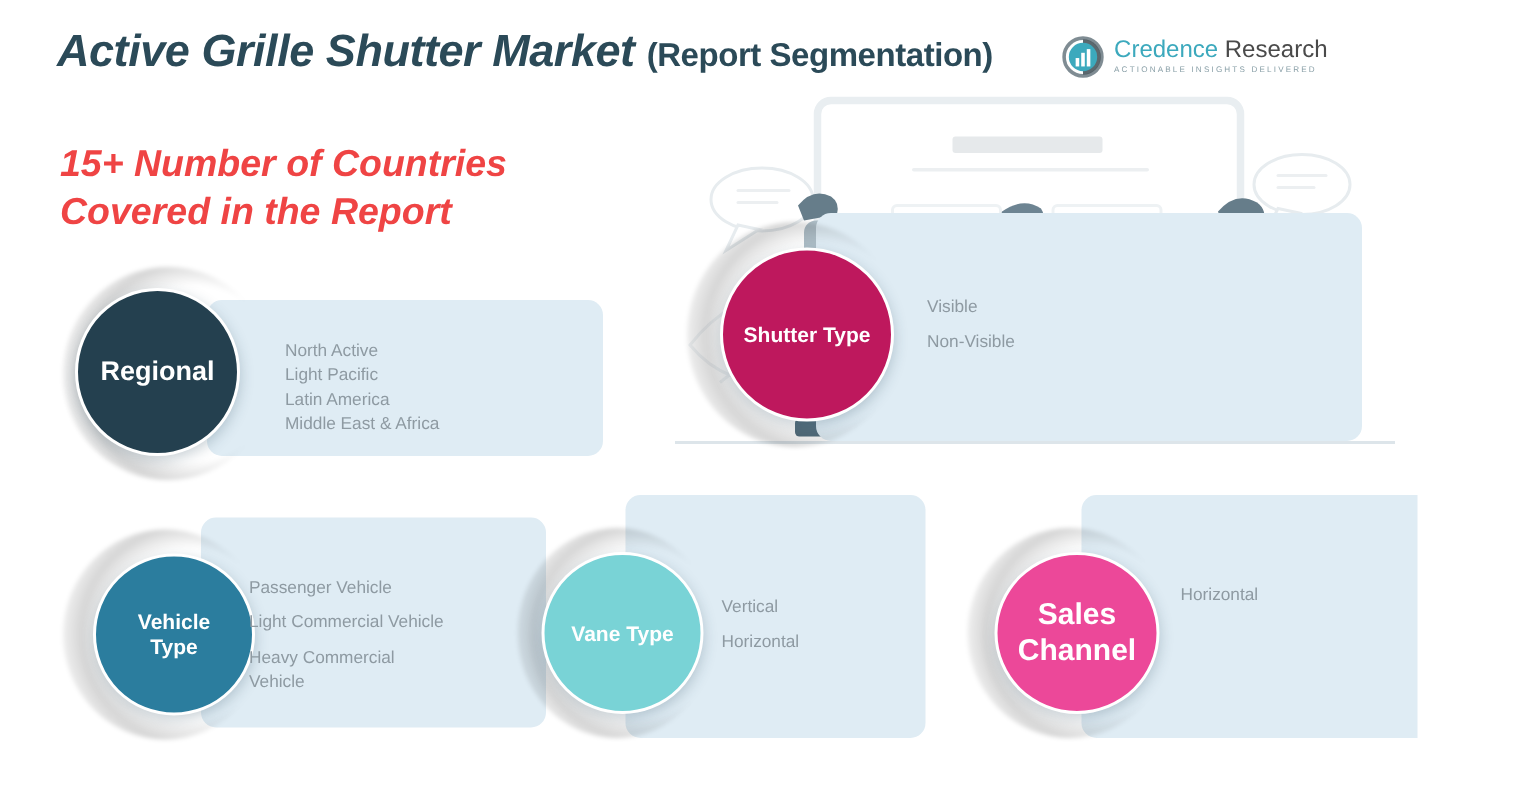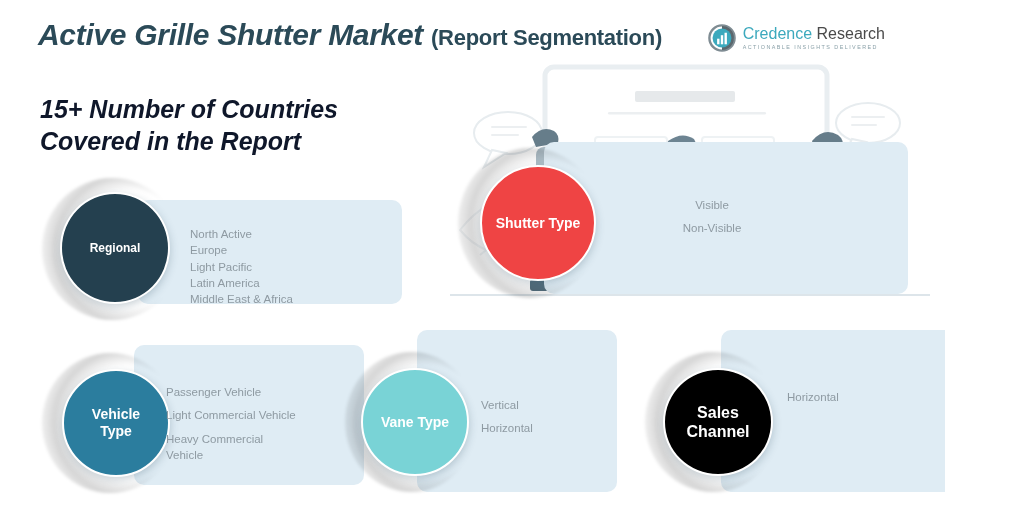--- a/index.html
+++ b/index.html
@@ -65,21 +65,21 @@
     white-space:nowrap;
   }
 
   
   #highlight {
     position:absolute;
     left:40px; top:93px;
     font-size:25px;
     font-weight:bold;
     font-style:italic;
-    color:#0f172a;
+    color:#ef4444;
     line-height:1.28;
     white-space:pre-line;
   }
 
   
   .seg-card { position:absolute; }
 
   .seg-panel {
     position:absolute;
     background:#dfecf4;
@@ -200,35 +200,34 @@
       <div id="brand-tagline">Actionable Insights Delivered</div>
     </div>
   </div>
 
   <div id="highlight">15+ Number of Countries
 Covered in the Report</div>
 
   <div class="seg-card" style="left:42px; top:178px; width:360px; height:142px;">
     <div class="seg-panel" style="left:96px; top:22px; width:264px; height:104px;"></div>
     <div class="seg-bubble-shadow" style="left:0px; top:0px; width:140px; height:142px;"></div>
-    <div class="seg-bubble" style="left:18px; top:14px; width:110px; height:112px; background:#24404f; font-size:12px;">Regional</div>
+    <div class="seg-bubble" style="left:8px; top:14px; width:110px; height:112px; background:#24404f; font-size:18px;">Regional</div>
     <div class="seg-items" style="left:148px; top:48px; width:200px;">
       <div>North Active</div>
-      <div>Europe</div>
       <div>Light Pacific</div>
       <div>Latin America</div>
       <div>Middle East &amp; Africa</div>
     </div>
   </div>
 
   <div class="seg-card" style="left:458px; top:140px; width:450px; height:160px;">
     <div class="seg-panel" style="left:86px; top:2px; width:364px; height:152px;"></div>
     <div class="seg-bubble-shadow" style="left:0px; top:8px; width:144px; height:150px;"></div>
-    <div class="seg-bubble" style="left:22px; top:25px; width:116px; height:116px; background:#ef4444; font-size:14px;">Shutter Type</div>
-    <div class="seg-items loose" style="left:144px; top:60px; width:220px;text-align:center;">
+    <div class="seg-bubble" style="left:22px; top:25px; width:116px; height:116px; background:#be185d; font-size:14px;">Shutter Type</div>
+    <div class="seg-items loose" style="left:160px; top:60px; width:220px;">
       <div>Visible</div>
       <div>Non-Visible</div>
     </div>
   </div>
 
   <div class="seg-card" style="left:42px; top:345px; width:330px; height:148px;">
     <div class="seg-panel" style="left:92px; top:0px; width:230px; height:140px;"></div>
     <div class="seg-bubble-shadow" style="left:0px; top:8px; width:136px; height:140px;"></div>
     <div class="seg-bubble" style="left:20px; top:24px; width:108px; height:108px; background:#2b7d9e; font-size:14px;">Vehicle
 Type</div>
@@ -246,20 +245,20 @@
     <div class="seg-bubble" style="left:16px; top:38px; width:108px; height:108px; background:#79d3d6; font-size:14px;">Vane Type</div>
     <div class="seg-items loose" style="left:136px; top:70px; width:150px;">
       <div>Vertical</div>
       <div>Horizontal</div>
     </div>
   </div>
 
   <div class="seg-card" style="left:645px; top:330px; width:320px; height:162px;">
     <div class="seg-panel" style="left:76px; top:0px; width:244px; height:162px;"></div>
     <div class="seg-bubble-shadow" style="left:0px; top:22px; width:136px; height:140px;"></div>
-    <div class="seg-bubble" style="left:18px; top:38px; width:110px; height:108px; background:#000000; font-size:16px;">Sales
+    <div class="seg-bubble" style="left:18px; top:38px; width:110px; height:108px; background:#ec4899; font-size:20px;">Sales
 Channel</div>
     <div class="seg-items loose" style="left:142px; top:62px; width:170px;">
       <div>Horizontal</div>
     </div>
   </div>
 
 </div>
 
 </body></html>

